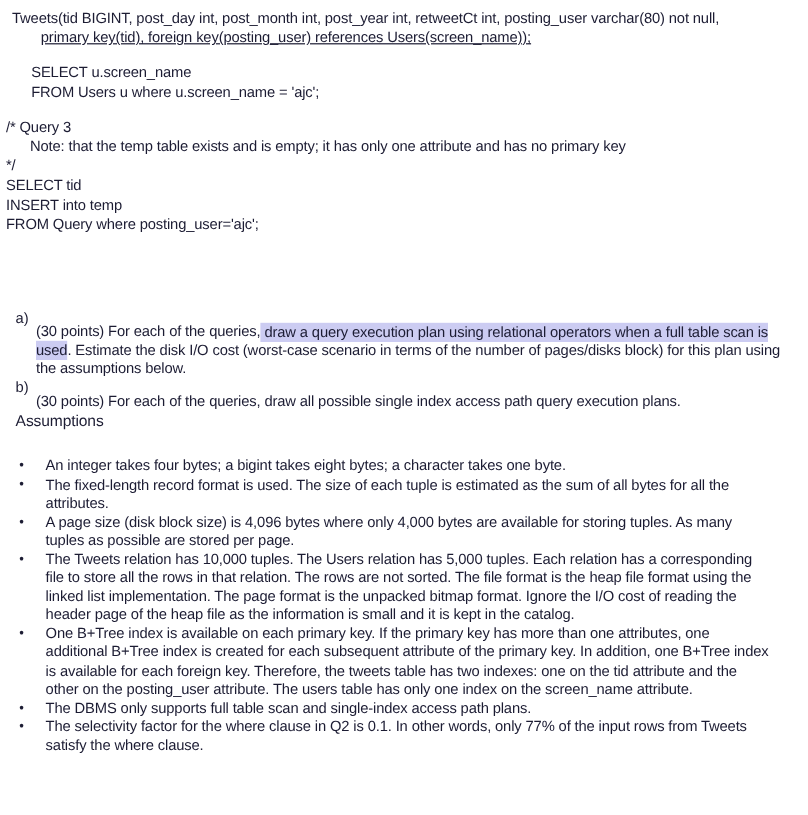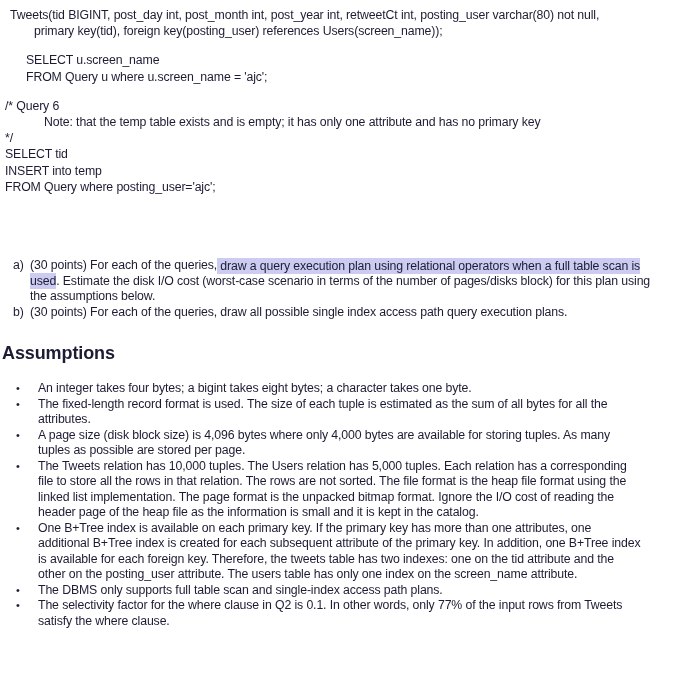--- a/index.html
+++ b/index.html
@@ -31,23 +31,23 @@
     top: 7px;
     width: 673px;
   }
   .code-line {
     white-space: pre-wrap;
     font-size: 12.3px;
     line-height: 16.2px;
     letter-spacing: -0.12px;
     padding-left: 10px;
   }
-  .code-line.indent1 { padding-left: 34px; }
+  .code-line.indent1 { padding-left: 34px; text-decoration: underline; }
   .code-line.indent-lite { padding-left: 26px; }
-  .code-line.indent-note { padding-left: 44px; }
+  .code-line.indent-note { padding-left: 25px; }
   .code-line.tight { padding-left: 5px; }
   .gap-s { height: 13px; }
 
   
   .alpha-list {
     position: absolute;
     left: 0;
     top: 258px;
     width: 673px;
   }
@@ -61,36 +61,37 @@
   }
   .alpha-marker {
     flex: 0 0 auto;
     width: 17px;
     margin-left: 13px;
     text-align: left;
   }
   .alpha-body {
     flex: 1 1 auto;
     max-width: 632px;
+    margin-top: 11px;
   }
   .hl {
     background: #ccccf2;
     color: #1c1c33;
     box-decoration-break: clone;
     -webkit-box-decoration-break: clone;
     padding: 0.5px 0 1.5px 0;
   }
 
   
   .assumptions-heading {
     position: absolute;
-    left: 2px;
+    left: 13px;
     top: 343px;
-    font-size: 18px;
-    font-weight: bold;
+    font-size: 13px;
+    font-weight: normal;
     letter-spacing: -0.1px;
   }
 
   
   .bullet-list {
     position: absolute;
     left: 0;
     top: 381px;
     width: 673px;
   }
@@ -121,25 +122,25 @@
 <div class="page">
 
   <div class="code-region">
 
     <div class="code-line">Tweets(tid BIGINT, post_day int, post_month int, post_year int, retweetCt int, posting_user varchar(80) not null,</div>
     <div class="code-line indent1">primary key(tid), foreign key(posting_user) references Users(screen_name));</div>
 
     <div class="gap-s"></div>
 
     <div class="code-line indent-lite">SELECT u.screen_name</div>
-    <div class="code-line indent-lite">FROM Query u where u.screen_name = 'ajc';</div>
+    <div class="code-line indent-lite">FROM Users u where u.screen_name = 'ajc';</div>
 
     <div class="gap-s"></div>
 
-    <div class="code-line tight">/* Query 6</div>
+    <div class="code-line tight">/* Query 3</div>
     <div class="code-line indent-note">Note: that the temp table exists and is empty; it has only one attribute and has no primary key</div>
     <div class="code-line tight">*/</div>
     <div class="code-line tight">SELECT tid</div>
     <div class="code-line tight">INSERT into temp</div>
     <div class="code-line tight">FROM Query where posting_user='ajc';</div>
   </div>
 
   <div class="alpha-list">
 
     <div class="alpha-item">

